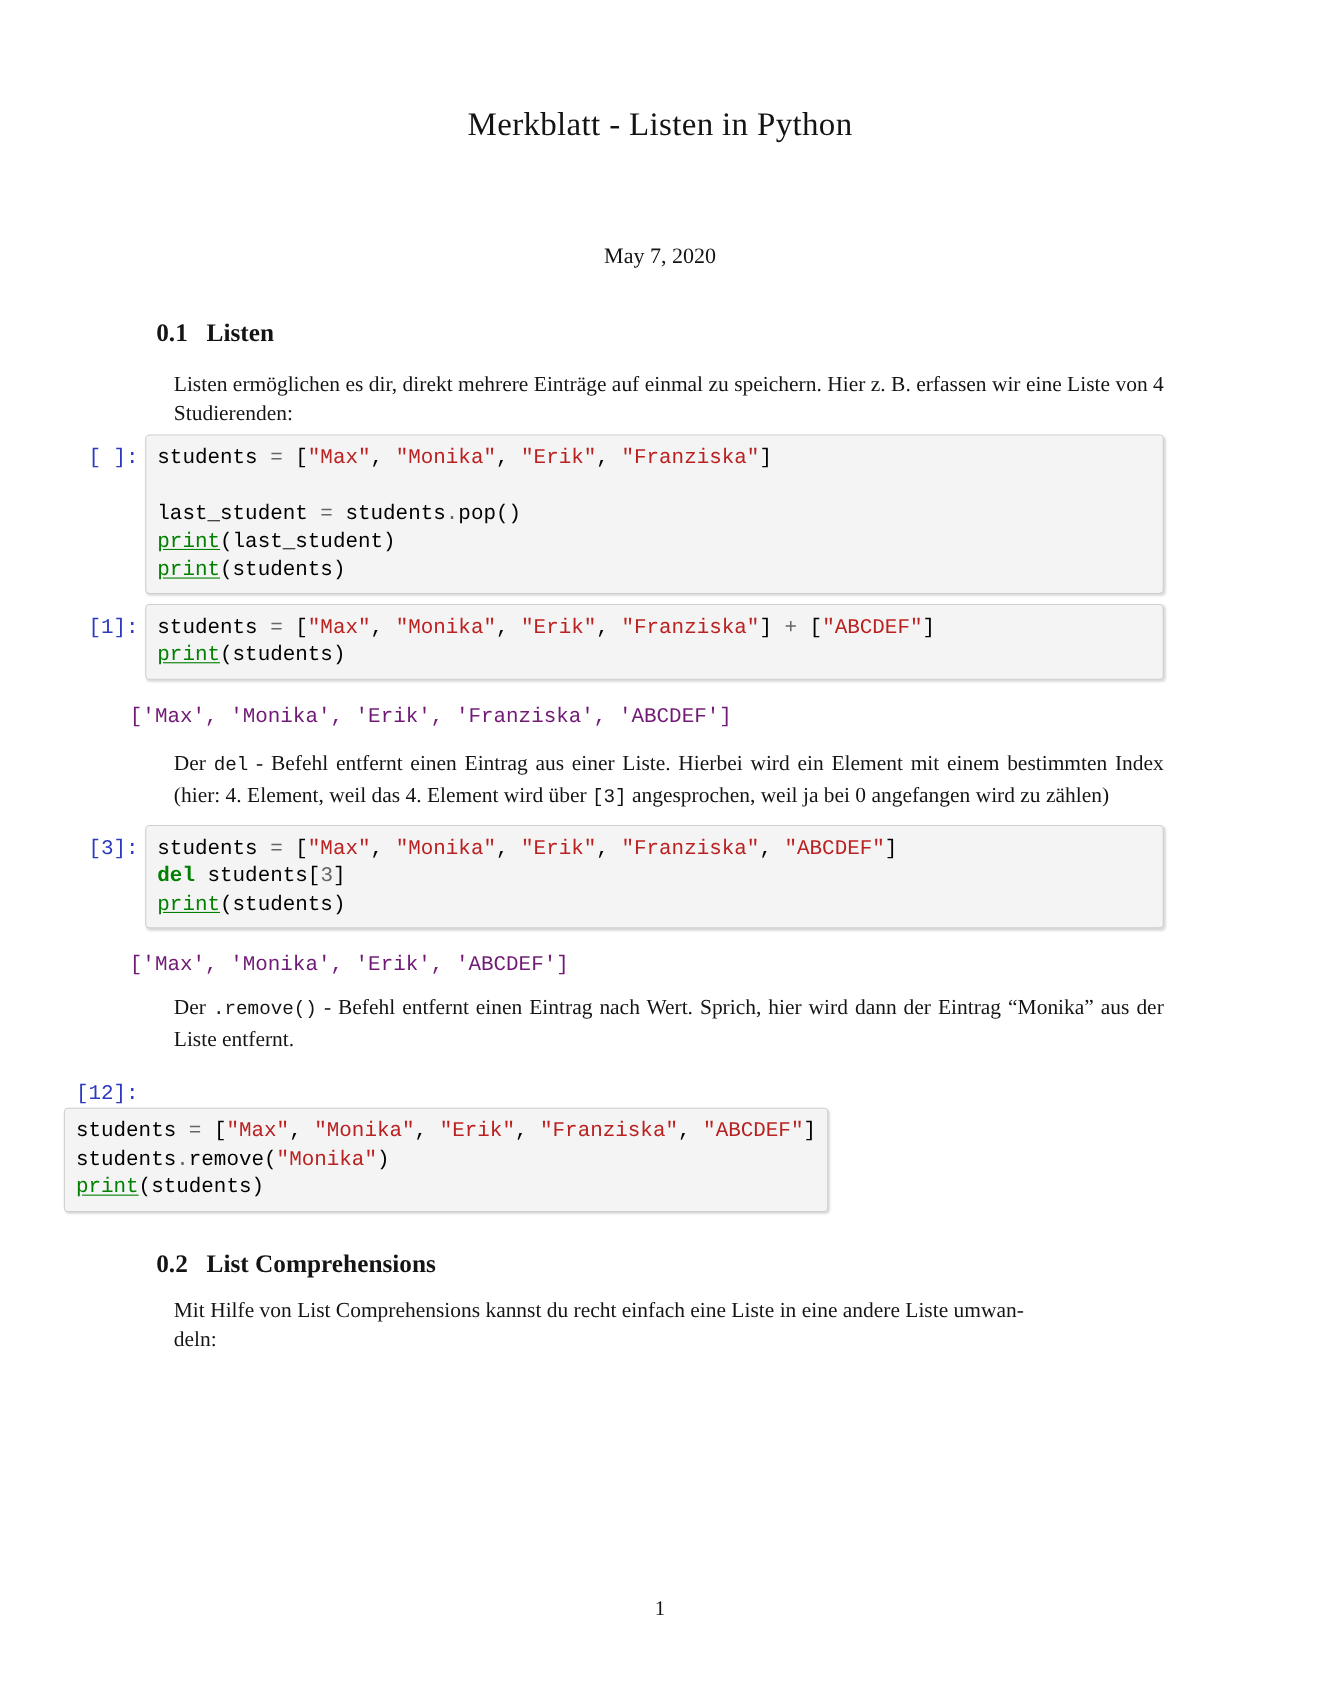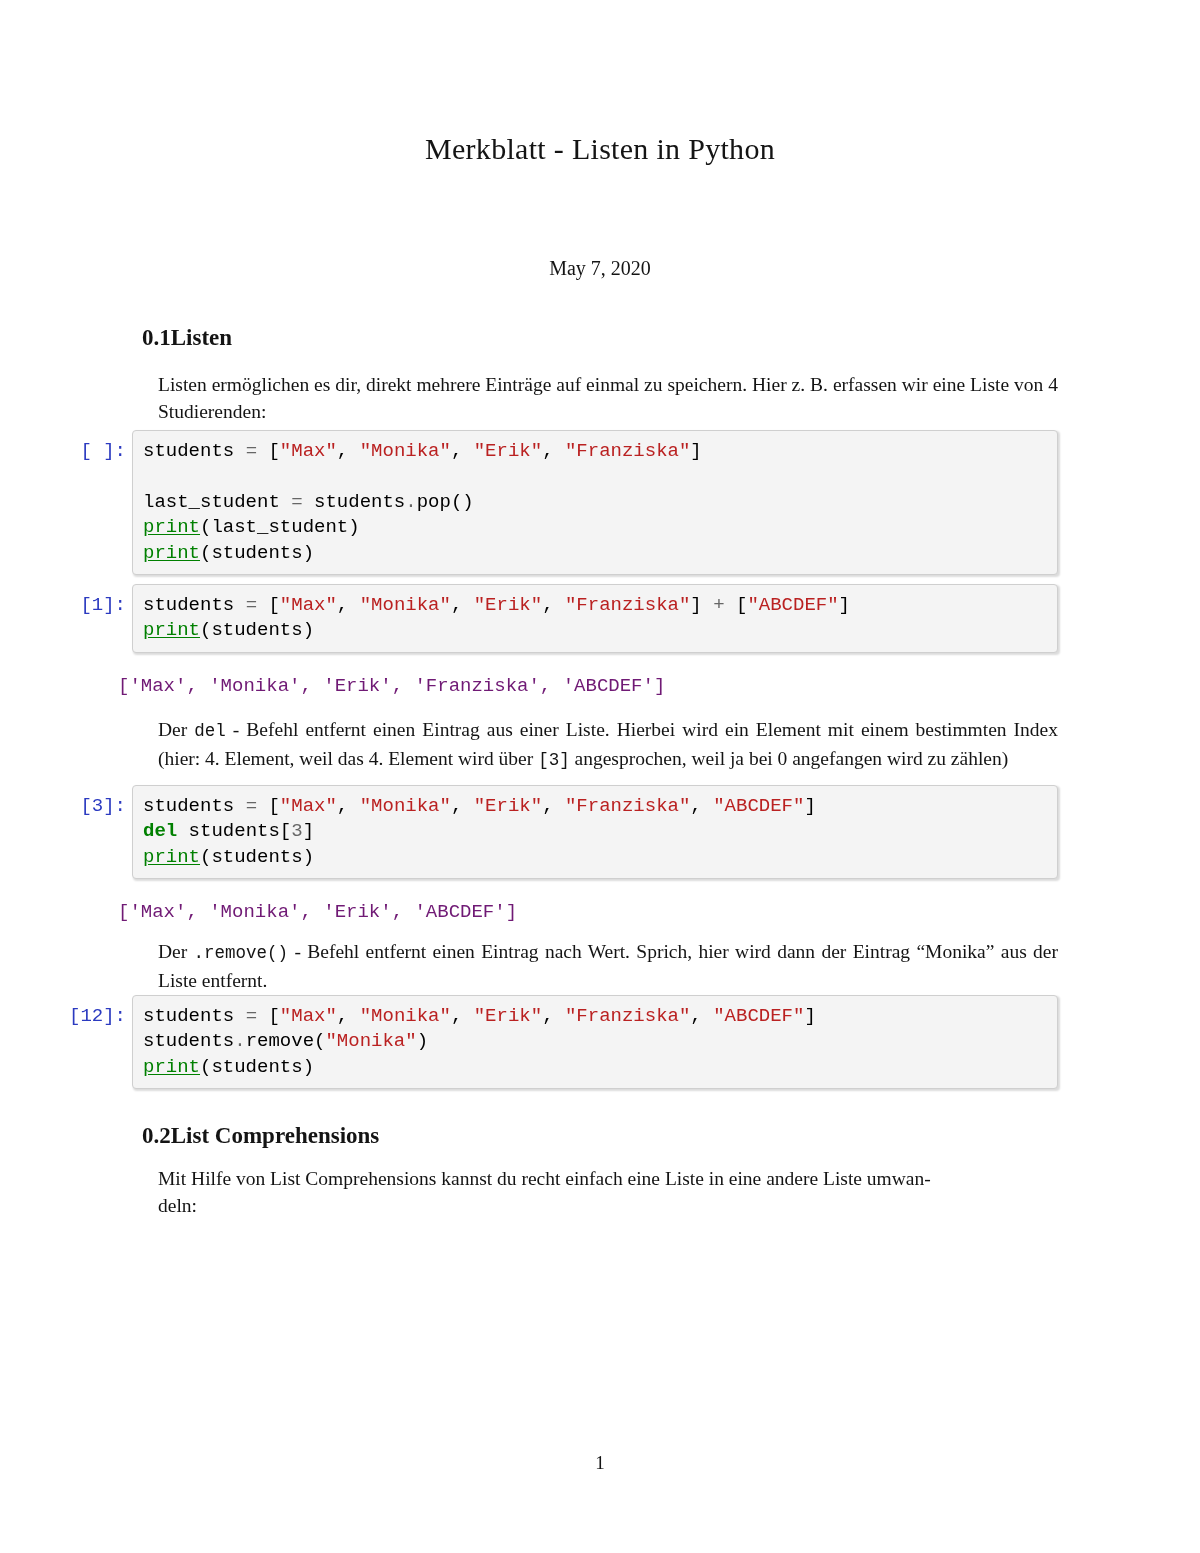--- a/index.html
+++ b/index.html
@@ -8,35 +8,35 @@
     width:1200px;height:1553px;
     margin:0 auto;
     background:#fff;
     box-sizing:border-box;
     padding:0 142px 0 142px;
     overflow:hidden;
     font-family:"Liberation Serif","DejaVu Serif",serif;
     color:#141414;
   }
   .title{
-    margin:11px;padding-top:120px;
+    margin:0;padding-top:96px;
     font-size:30px;font-weight:400;
     text-align:center;letter-spacing:0.3px;
     line-height:36px;
   }
   .date{
     margin:88px 0 0 0;
     font-size:20px;text-align:center;line-height:26px;
   }
   .doc{display:flow-root;}
   .sec{
     margin:43px 0 0 0;
     font-size:23px;font-weight:700;line-height:28px;
   }
-  .sec .sec-num{margin-right:0;}
+  .sec .sec-num{margin-right:17px;}
   .sec2{margin-top:33px;}
   .para{
     margin:19px 0 0 16px;
     font-size:19.5px;line-height:27px;
     text-align:justify;
   }
   .imono{
     font-family:"Liberation Mono","DejaVu Sans Mono",monospace;
     font-size:17.5px;
   }
@@ -76,21 +76,21 @@
   .tk-k{color:var(--keyword-green,#008000);font-weight:700;}
   .tk-nb{color:var(--keyword-green,#008000);text-decoration:underline;text-underline-offset:2px;}
   
   .mt-p2{margin-top:25px;}
   .mt-cellA{margin-top:5px;}
   .mt-cellB{margin-top:9px;}
   .mt-p3{margin-top:17px;}
   .mt-cellC{margin-top:11px;}
   .mt-outC{margin-top:23px;}
   .mt-p4{margin-top:13px;}
-  .mt-cellD{margin-top:1px;}
+  .mt-cellD{margin-top:14px;flex-direction:column;}
   .mt-p5{margin-top:15px;}
   .pagenum{
     position:absolute;left:0;right:0;top:1452px;
     text-align:center;font-size:19px;
   }
 </style>
 </head>
 <body>
 
 <div class="page">

